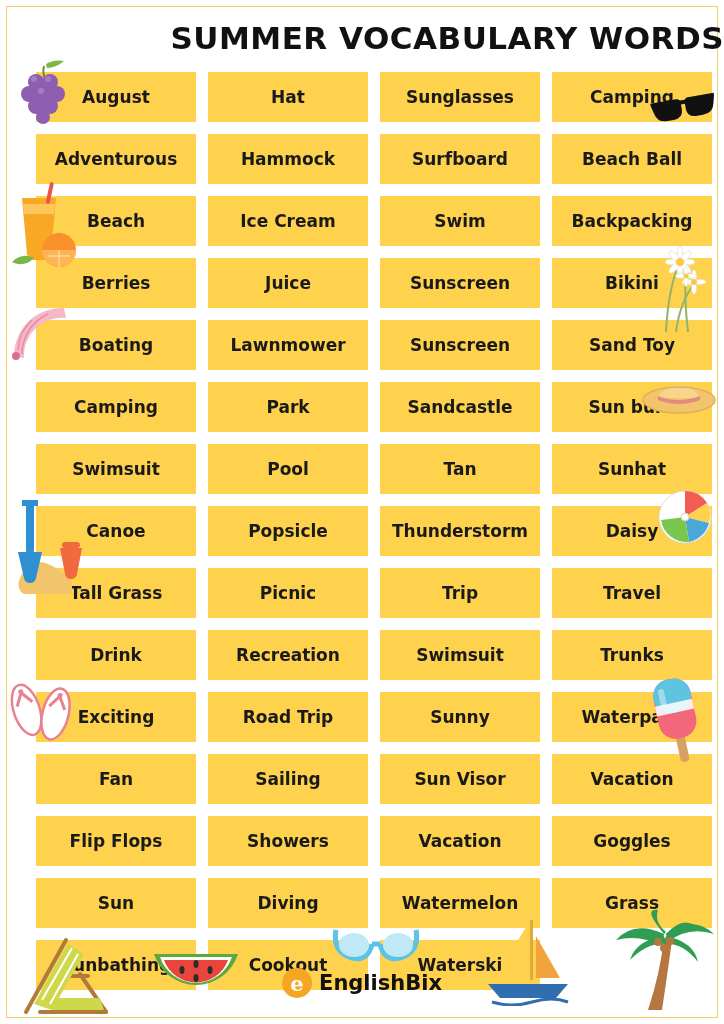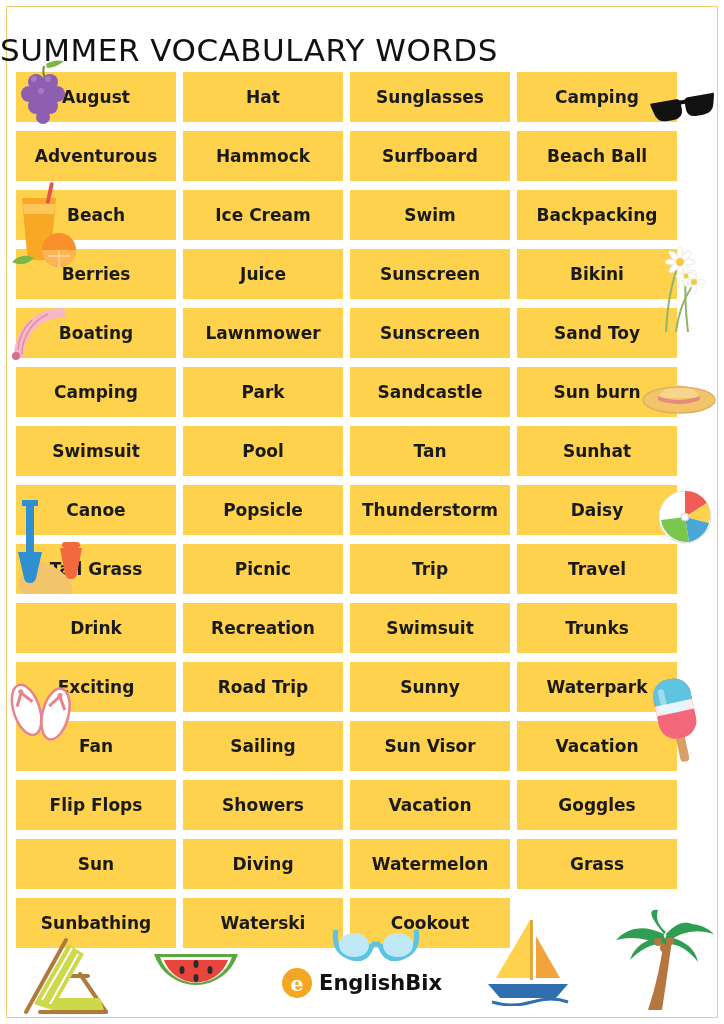--- a/index.html
+++ b/index.html
@@ -19,39 +19,40 @@
     left: 6px;
     top: 6px;
     width: 712px;
     height: 1012px;
     border: 1px solid #f0cf6a;
     box-sizing: border-box;
     pointer-events: none;
   }
   .title {
     position: absolute;
-    top: 32px;
+    top: 20px;
     left: 0;
     width: 724px;
-    text-align: left;
+    text-align: right;
     font-size: 31px;
-    font-weight: normal;
+    font-weight: bold;
     letter-spacing: 0.5px;
     color: #111111;
     font-family: "DejaVu Sans", sans-serif;
   }
   .grid {
     position: absolute;
     top: 72px;
-    left: 16px;
+    left: 36px;
     width: 660px;
     display: grid;
     grid-template-columns: repeat(4, 160px);
     column-gap: 7px;
     row-gap: 9px;
+    gap: 12px;
   }
   .word-cell {
     background: #ffd24d;
     height: 50px;
     display: flex;
     align-items: center;
     justify-content: center;
     text-align: center;
     font-size: 17px;
     font-weight: bold;
@@ -172,22 +173,22 @@
   <div class="word-cell">Vacation</div>
   <div class="word-cell">Flip Flops</div>
   <div class="word-cell">Showers</div>
   <div class="word-cell">Vacation</div>
   <div class="word-cell">Goggles</div>
   <div class="word-cell">Sun</div>
   <div class="word-cell">Diving</div>
   <div class="word-cell">Watermelon</div>
   <div class="word-cell">Grass</div>
   <div class="word-cell">Sunbathing</div>
+  <div class="word-cell">Cookout</div>
   <div class="word-cell">Waterski</div>
-  <div class="word-cell">Cookout</div>
 </div>
 
 <div class="deco" id="deco-grapes">
   <svg width="70" height="66" viewBox="0 0 70 66">
     <path d="M40 6 q8 -5 18 -3 q-8 7 -17 7 z" fill="#7ab648"></path>
     <path d="M38 8 q-2 8 2 14" stroke="#6b8e3a" stroke-width="2" fill="none"></path>
     <g fill="#8e5fb0">
       <circle cx="30" cy="24" r="8"></circle>
         <circle cx="44" cy="24" r="8"></circle>
       <circle cx="23" cy="36" r="8"></circle>

